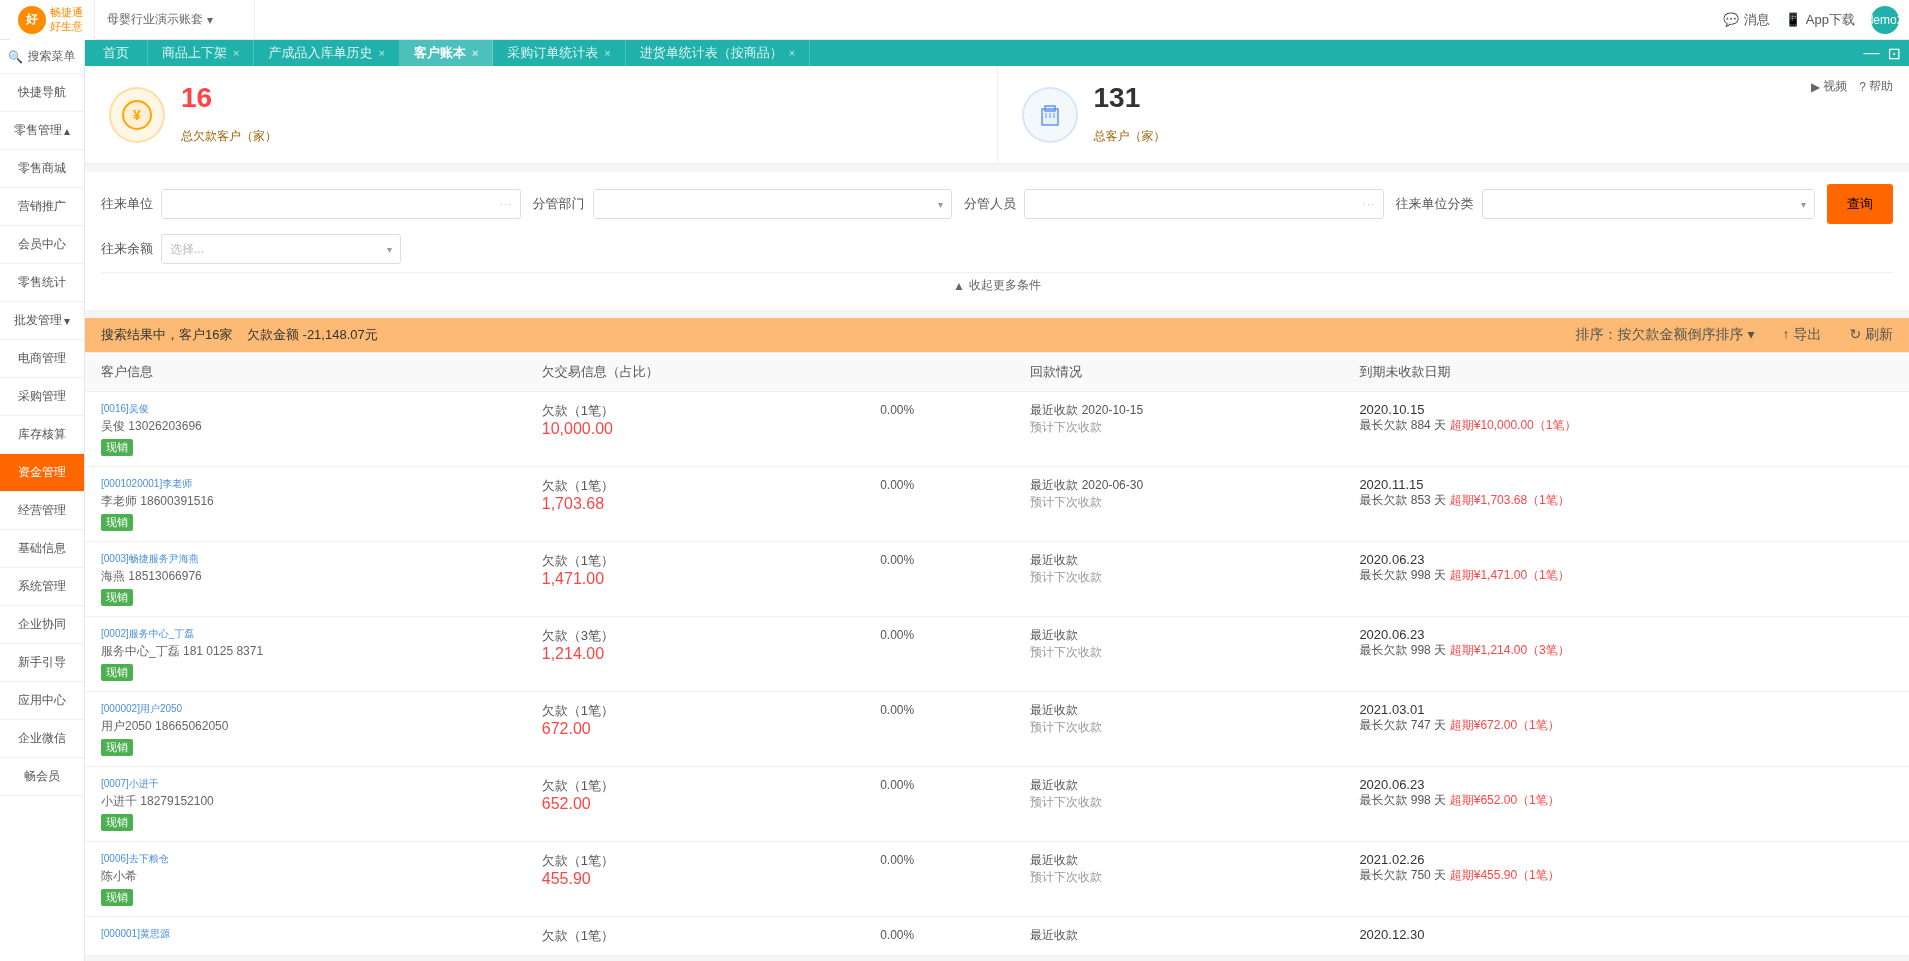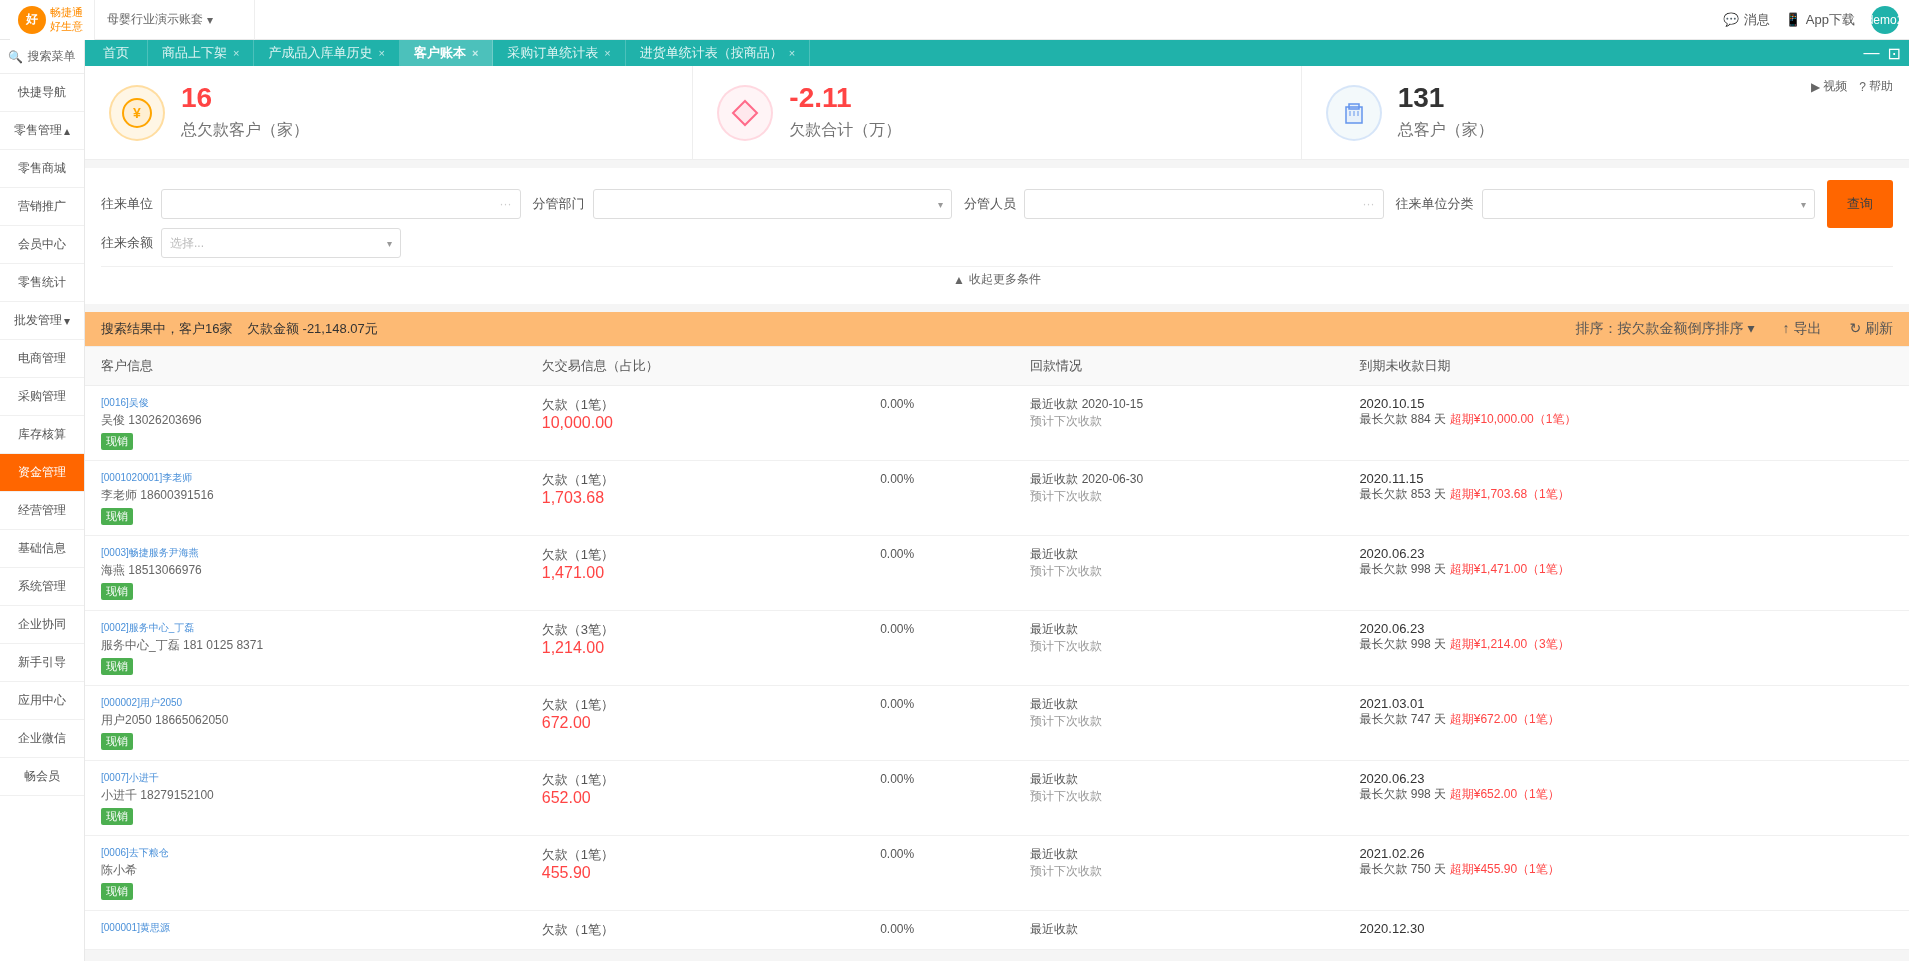--- a/index.html
+++ b/index.html
@@ -46,34 +46,34 @@
     .stats-row { display: flex; background: #fff; margin-bottom: 8px; border-bottom: 1px solid #eee; }
     .stat-card { flex: 1; padding: 18px 24px; display: flex; align-items: center; gap: 16px; border-right: 1px solid #eee; position: relative; }
     .stat-card:last-child { border-right: none; }
     .stat-icon-circle { width: 56px; height: 56px; border-radius: 50%; display: flex; align-items: center; justify-content: center; flex-shrink: 0; }
     .stat-icon-orange { background: rgba(255,165,0,0.1); border: 2px solid rgba(255,165,0,0.3); }
     .stat-icon-pink { background: rgba(255,182,193,0.15); border: 2px solid rgba(255,105,135,0.2); }
     .stat-icon-blue { background: rgba(173,216,230,0.15); border: 2px solid rgba(100,149,237,0.2); }
     .stat-value { font-size: 28px; font-weight: bold; line-height: 1; }
     .stat-value.red { color: #ff4444; }
     .stat-value.black { color: #333; }
-    .stat-label { font-size: 16px; color: #737373; margin-top: 8px; }
+    .stat-label { font-size: 12px; color: #a16207; margin-top: 16px; }
     .stat-card-actions { position: absolute; top: 12px; right: 16px; display: flex; gap: 12px; font-size: 12px; color: #666; }
     .stat-card-actions span { cursor: pointer; display: flex; align-items: center; gap: 3px; }
 
     
     .filter-area { background: #fff; padding: 12px 16px; margin-bottom: 8px; }
-    .filter-row { display: flex; align-items: center; gap: 12px; margin-bottom: 0; }
+    .filter-row { display: flex; align-items: center; gap: 12px; margin-bottom: 10px; }
     .filter-item { display: flex; align-items: center; gap: 8px; flex: 1; }
     .filter-label { font-size: 13px; color: #555; white-space: nowrap; }
     .filter-input { flex: 1; height: 30px; border: 1px solid #ddd; border-radius: 3px; padding: 0 8px; font-size: 12px; display: flex; align-items: center; position: relative; cursor: pointer; }
     .filter-input-dots { color: #ccc; position: absolute; right: 8px; }
     .filter-select { flex: 1; height: 30px; border: 1px solid #ddd; border-radius: 3px; padding: 0 8px; font-size: 12px; display: flex; align-items: center; justify-content: space-between; cursor: pointer; }
     .filter-row2 { display: flex; align-items: center; gap: 12px; }
-    .btn-query { background: #ff6600; color: #404040; border: none; padding: 10px 20px; border-radius: 3px; cursor: pointer; font-size: 13px; height: 48px; }
+    .btn-query { background: #ff6600; color: #000000; border: none; padding: 10px 20px; border-radius: 3px; cursor: pointer; font-size: 13px; height: 40px; }
     .collapse-btn { display: flex; align-items: center; justify-content: center; gap: 4px; font-size: 12px; color: #666; cursor: pointer; padding: 4px 0; border-top: 1px solid #f0f0f0; margin-top: 8px; }
 
     
     .results-bar { background: #fdba74; padding: 8px 16px; display: flex; align-items: flex-end; justify-content: space-between; border-bottom: 1px solid #eee; }
     .results-info { font-size: 13px; color: #555; }
     .results-info span { color: #333; }
     .results-actions { display: flex; align-items: center; gap: 28px; font-size: 14px; color: #555; }
 
     
     .data-table { width: 100%; background: #fff; border-collapse: collapse; }
@@ -240,31 +240,20 @@
                 <circle cx="16" cy="16" r="14" stroke="#FFA500" stroke-width="2" fill="rgba(255,165,0,0.08)"></circle>
                 <text x="16" y="21" text-anchor="middle" font-size="14" fill="#FFA500" font-weight="bold">¥</text>
               </svg>
             </div>
             <div>
               <div class="stat-value red">16</div>
               <div class="stat-label">总欠款客户（家）</div>
             </div>
           </div>
           <div class="stat-card">
-            <div class="stat-icon-circle stat-icon-pink">
-              <svg width="32" height="32" viewBox="0 0 32 32" fill="none">
-                <polygon points="16,4 28,16 16,28 4,16" stroke="#FF6B8A" stroke-width="2" fill="rgba(255,105,135,0.08)"></polygon>
-              </svg>
-            </div>
-            <div>
-              <div class="stat-value red">-2.11</div>
-              <div class="stat-label">欠款合计（万）</div>
-            </div>
-          </div>
-          <div class="stat-card">
             <div class="stat-icon-circle stat-icon-blue">
               <svg width="32" height="32" viewBox="0 0 32 32" fill="none">
                 <rect x="8" y="10" width="16" height="16" stroke="#6495ED" stroke-width="1.5" fill="rgba(100,149,237,0.08)"></rect>
                 <rect x="11" y="7" width="10" height="5" stroke="#6495ED" stroke-width="1.5" fill="rgba(100,149,237,0.08)"></rect>
                 <line x1="12" y1="14" x2="12" y2="19" stroke="#6495ED" stroke-width="1"></line>
                 <line x1="16" y1="14" x2="16" y2="19" stroke="#6495ED" stroke-width="1"></line>
                 <line x1="20" y1="14" x2="20" y2="19" stroke="#6495ED" stroke-width="1"></line>
               </svg>
             </div>
             <div>

